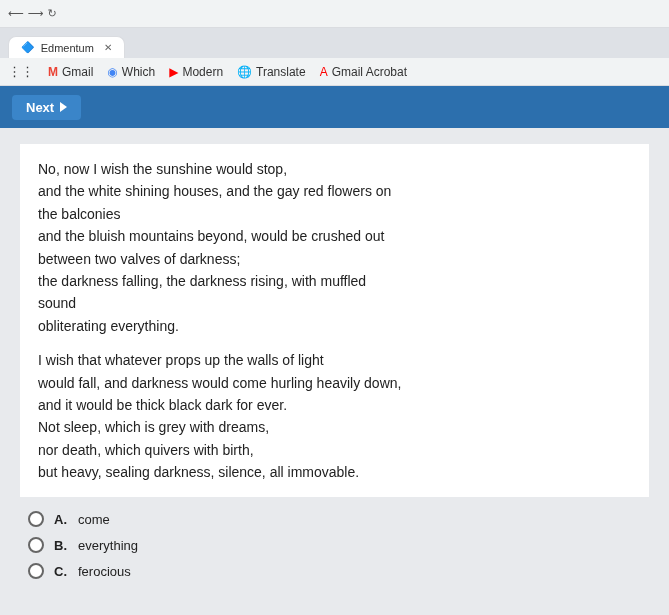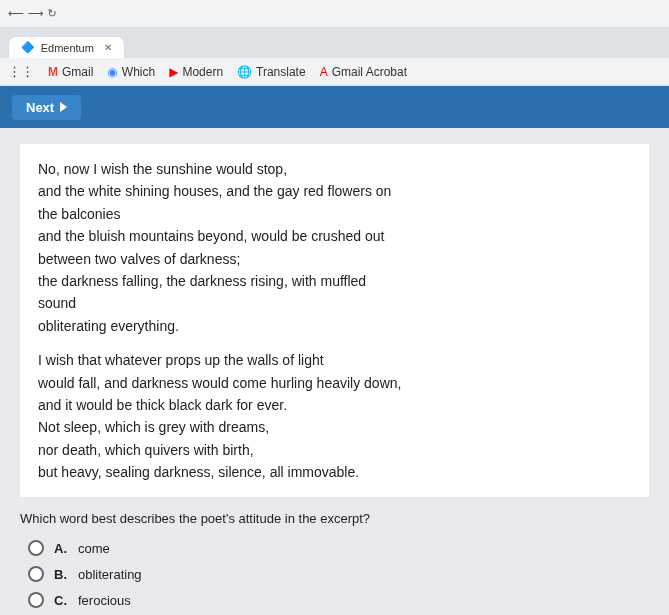--- a/index.html
+++ b/index.html
@@ -243,32 +243,31 @@
 sound
 obliterating everything.</div>
     <div style="white-space: pre-line;">I wish that whatever props up the walls of light
 would fall, and darkness would come hurling heavily down,
 and it would be thick black dark for ever.
 Not sleep, which is grey with dreams,
 nor death, which quivers with birth,
 but heavy, sealing darkness, silence, all immovable.</div>
   </div>
 
-  <div class="question-text">Which word best describes the poet's attitude in the excerpt?</div>
 
   <div class="answer-options">
     <div class="answer-option">
       <span class="radio-circle"></span>
       <span class="option-letter">A.</span>
       <span>come</span>
     </div>
     <div class="answer-option">
       <span class="radio-circle"></span>
       <span class="option-letter">B.</span>
-      <span>obliterating</span>
+      <span>everything</span>
     </div>
     <div class="answer-option">
       <span class="radio-circle"></span>
       <span class="option-letter">C.</span>
       <span>ferocious</span>
     </div>
   </div>
 
 </div>
 

